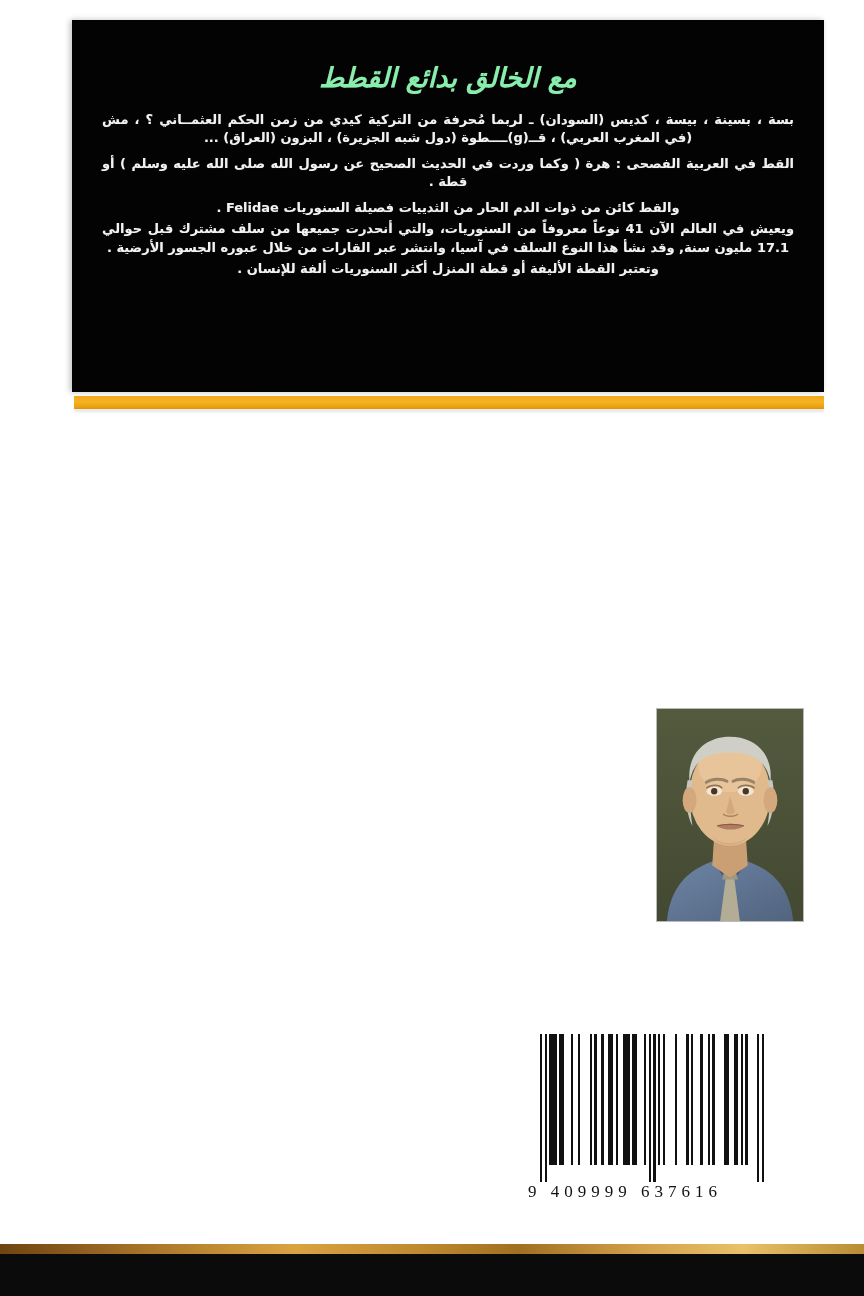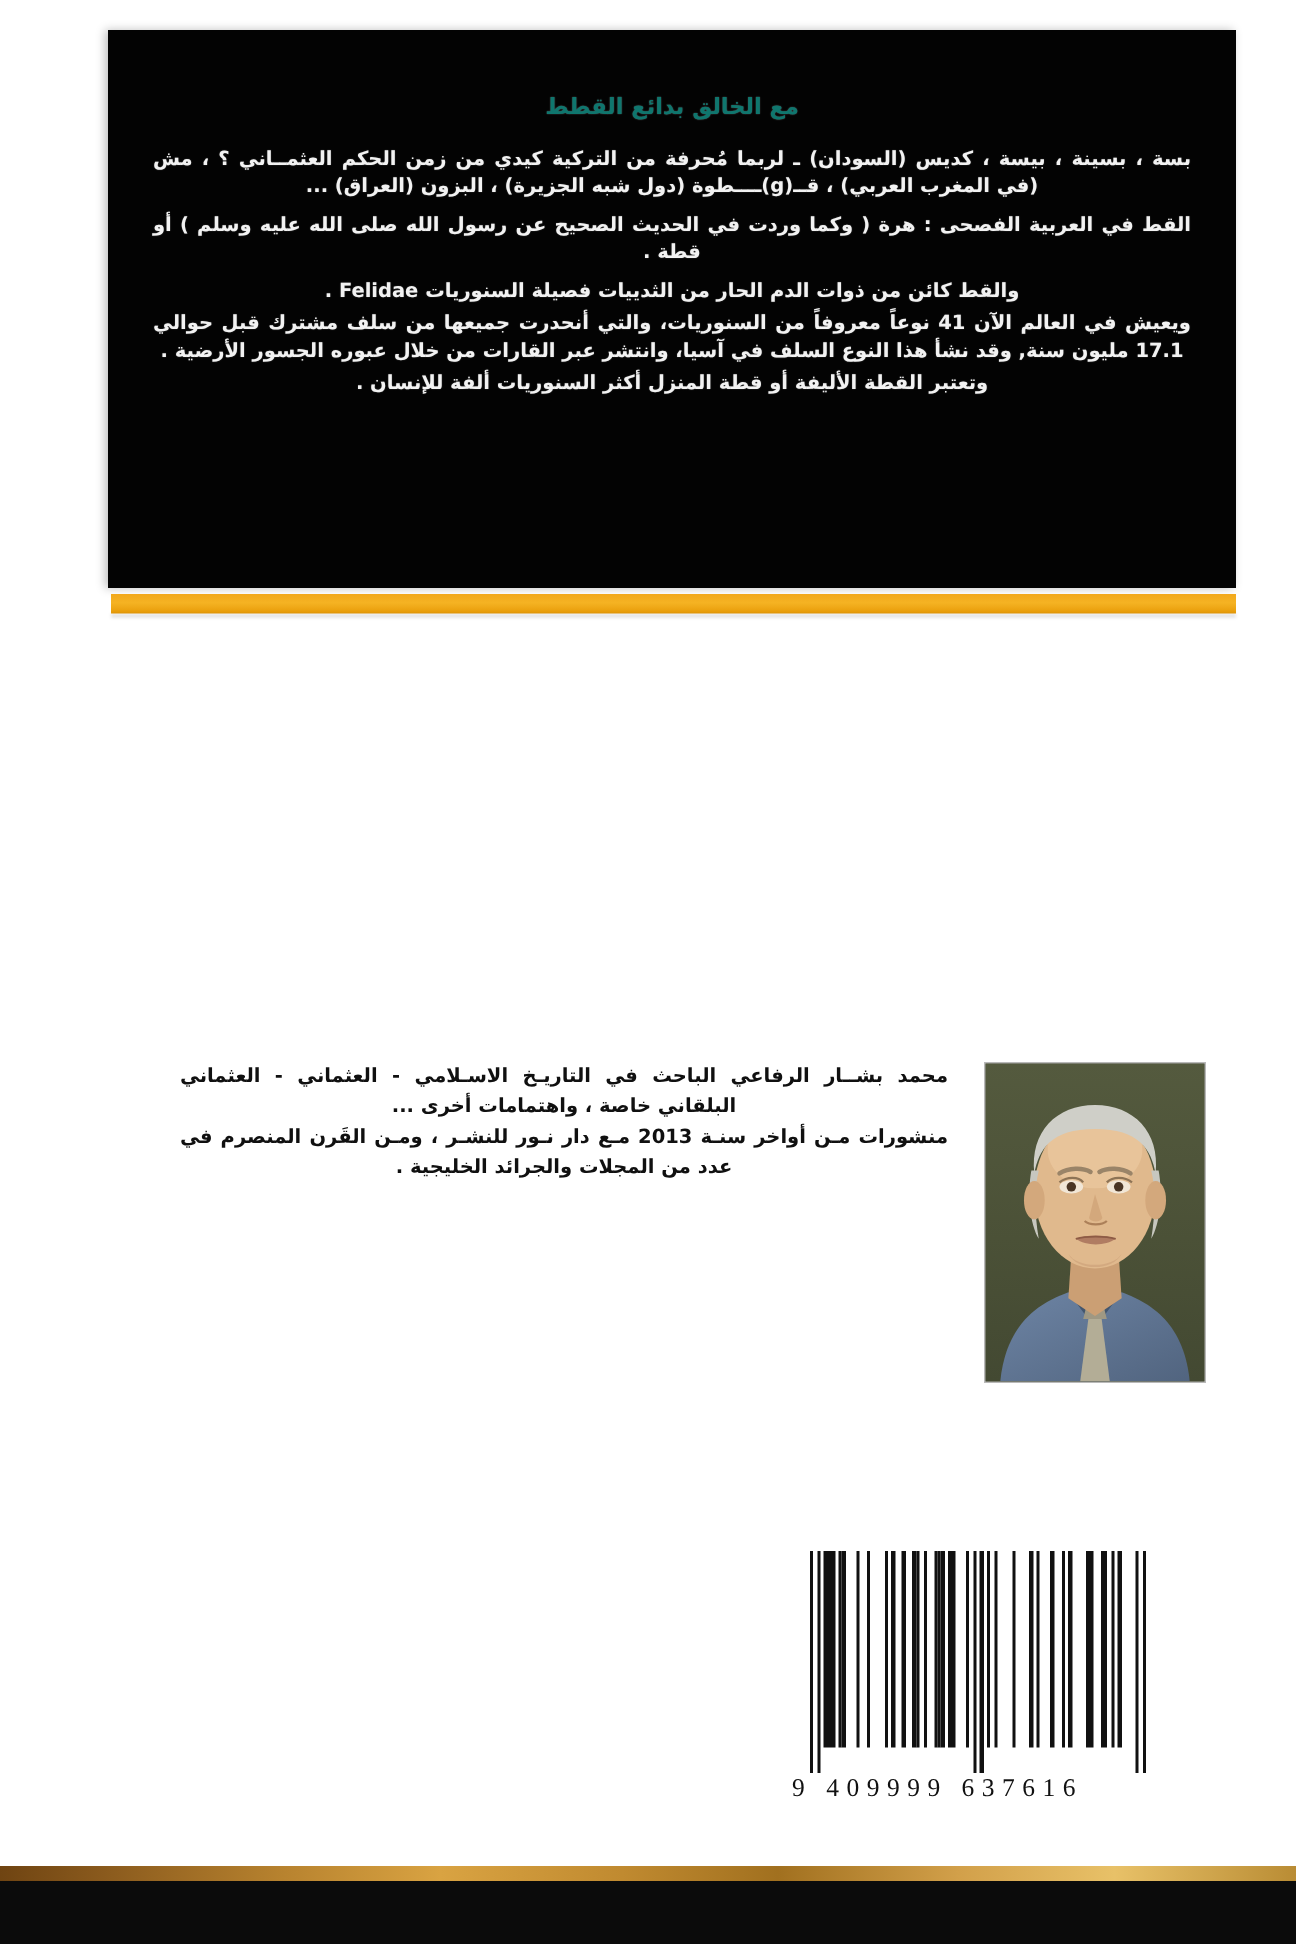--- a/index.html
+++ b/index.html
@@ -37,29 +37,30 @@
     top: 0;
     right: 0;
     bottom: 0;
     padding: 42px 30px 12px 30px;
     box-sizing: border-box;
     direction: rtl;
     text-align: right;
   }
 
   .blurb-title {
-    color: #0f766e;
+    color: #86efac;
     font-family: "DejaVu Sans", "Liberation Sans", sans-serif;
-    font-size: 15px;
+    font-size: 27px;
     font-weight: bold;
     text-align: center;
     letter-spacing: 0.5px;
     margin: 0 0 18px 0;
     direction: rtl;
     text-shadow: 0 0 1px rgba(255,255,255,0.35);
+    font-style: italic;
   }
 
   .blurb-p {
     color: #f2f2f2;
     font-family: "DejaVu Sans", "Liberation Sans", sans-serif;
     font-size: 13px;
     font-weight: bold;
     line-height: 1.42;
     margin: 0 0 7px 0;
     direction: rtl;
@@ -231,24 +232,20 @@
 
       <p class="blurb-p">وتعتبر القطة الأليفة أو قطة المنزل أكثر السنوريات ألفة للإنسان .</p>
     </div>
   </div>
 
   <div class="gold-bar"></div>
   <div class="gold-bar-shadow"></div>
 
   <div class="author-section">
 
-    <div class="author-bio">
-      <p>محمد بشــار الرفاعي الباحث في التاريـخ الاسـلامي - العثماني - العثماني البلقاني خاصة ، واهتمامات أخرى ...</p>
-      <p>منشورات مـن أواخر سنـة 2013 مـع دار نـور للنشـر ، ومـن القَرن المنصرم في عدد من المجلات والجرائد الخليجية .</p>
-    </div>
 
     <div class="author-photo">
       <svg viewBox="0 0 148 214" preserveAspectRatio="none" aria-hidden="true">
         <defs>
           <linearGradient id="bgGrad" x1="0" y1="0" x2="0" y2="1">
             <stop offset="0%" stop-color="#545a3e"></stop>
             <stop offset="55%" stop-color="#4b5137"></stop>
             <stop offset="100%" stop-color="#434932"></stop>
           </linearGradient>
           <linearGradient id="skinGrad" x1="0" y1="0" x2="1" y2="1">

